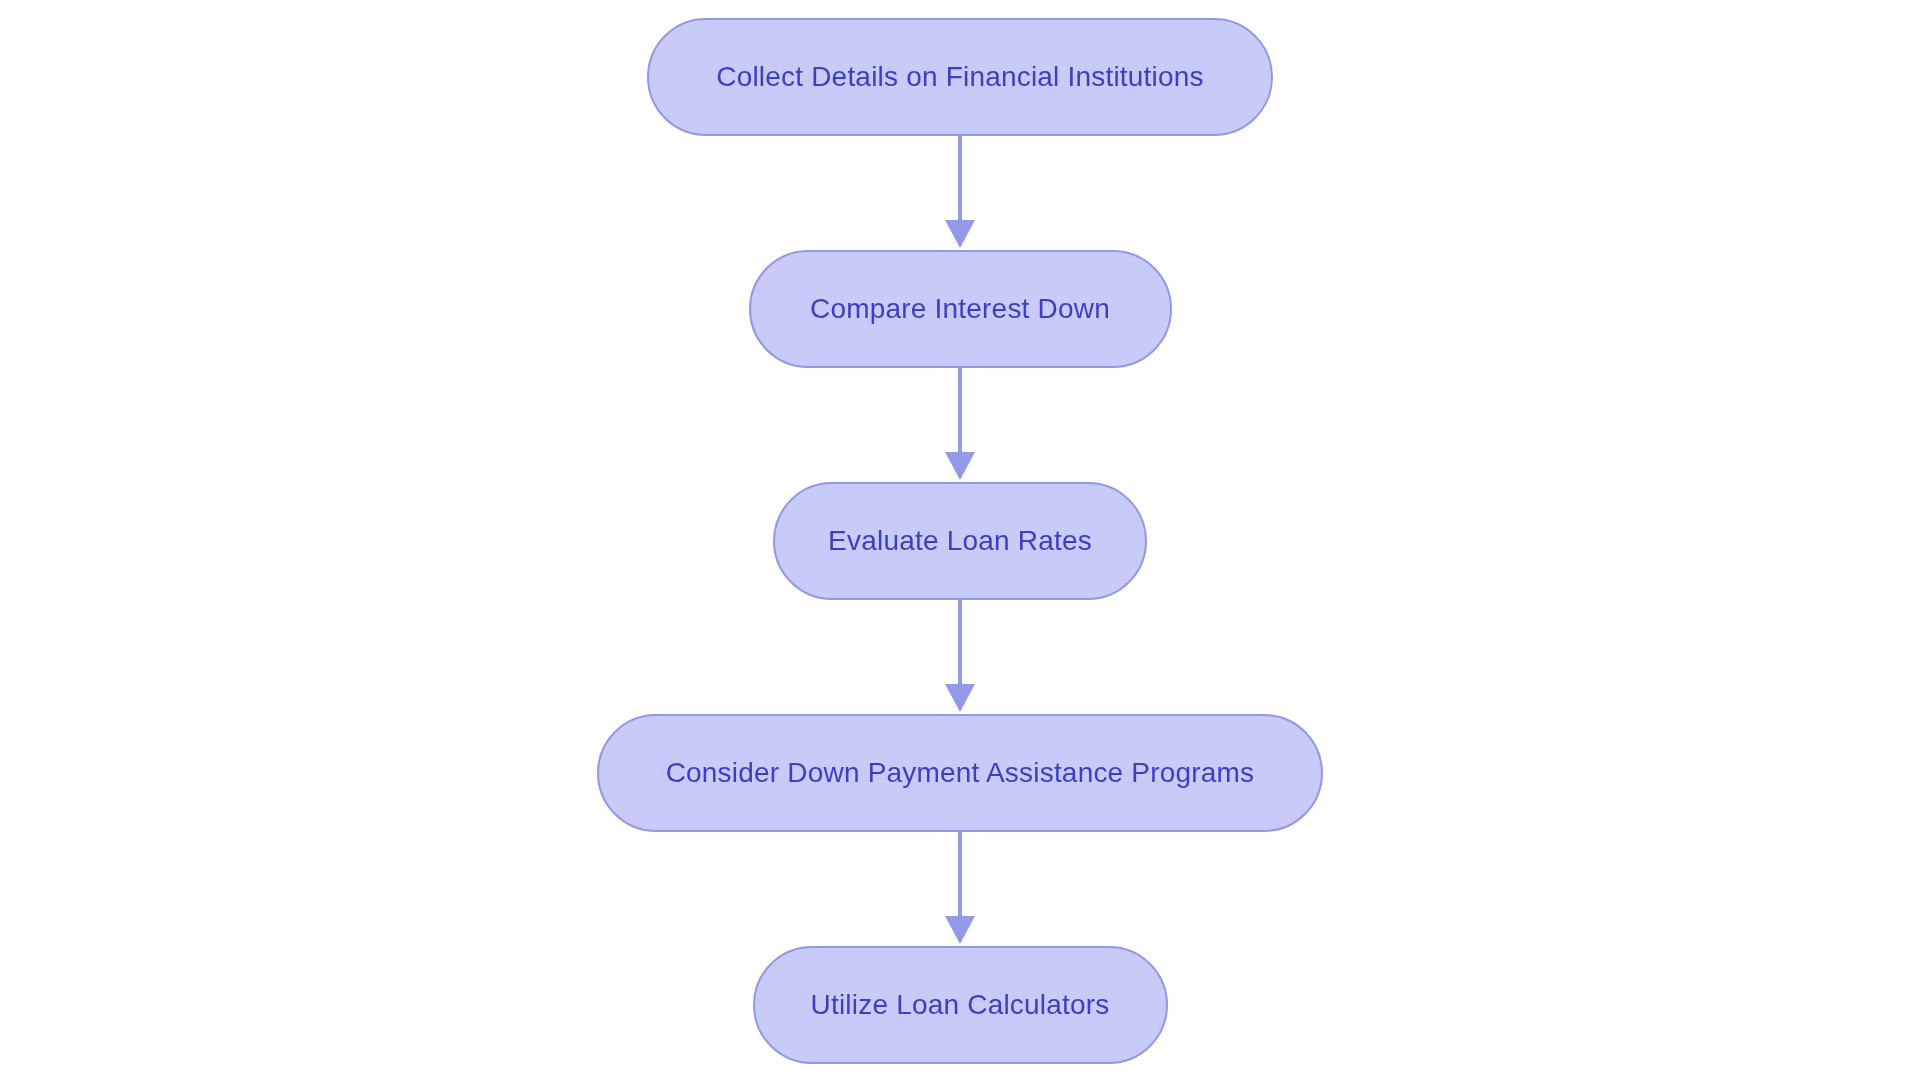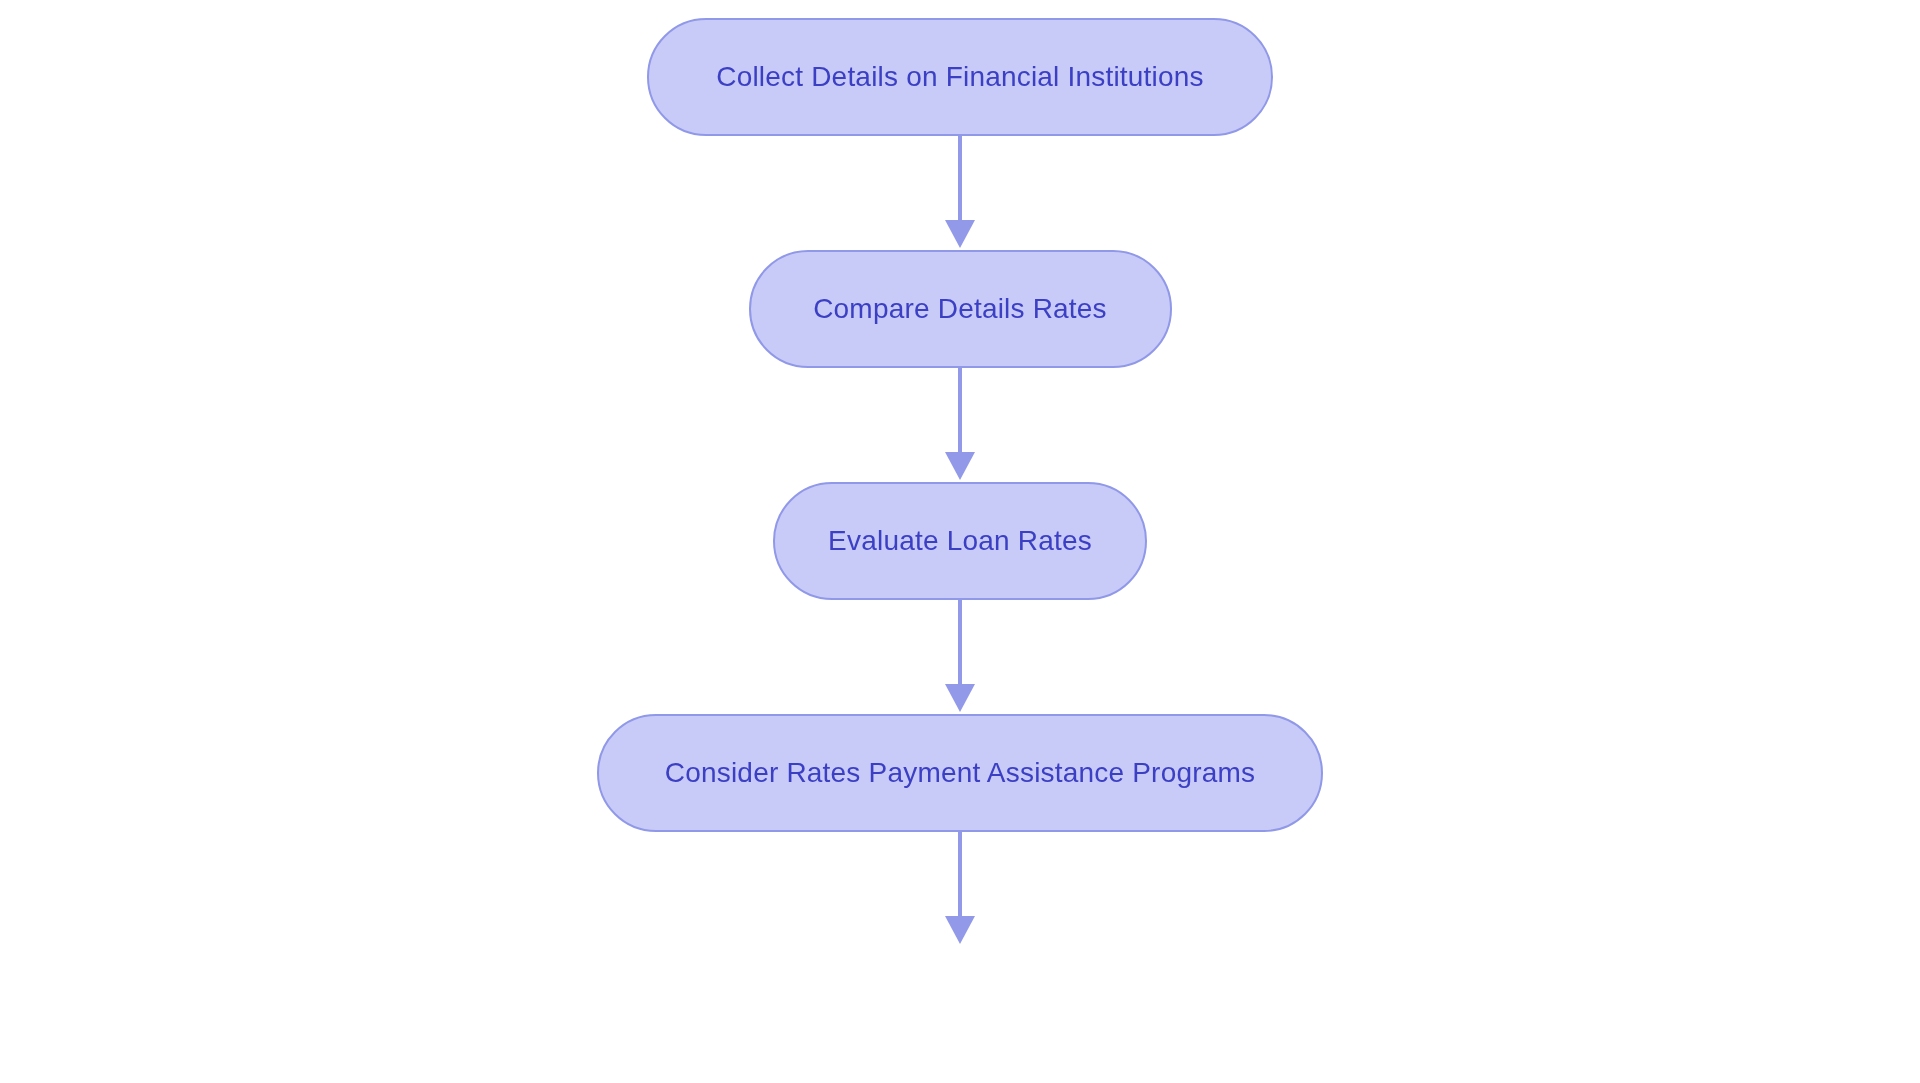--- a/index.html
+++ b/index.html
@@ -74,40 +74,43 @@
   <div class="node n1">
     <span class="node-label">Collect Details on Financial Institutions</span>
   </div>
 
   <div class="arrow">
     <div class="arrow-line"></div>
     <div class="arrow-head"></div>
   </div>
 
   <div class="node n2">
-    <span class="node-label">Compare Details Rates</span>
+    <span class="node-label">Compare Interest Down</span>
   </div>
 
   <div class="arrow">
     <div class="arrow-line"></div>
     <div class="arrow-head"></div>
   </div>
 
   <div class="node n3">
     <span class="node-label">Evaluate Loan Rates</span>
   </div>
 
   <div class="arrow">
     <div class="arrow-line"></div>
     <div class="arrow-head"></div>
   </div>
 
   <div class="node n4">
-    <span class="node-label">Consider Rates Payment Assistance Programs</span>
+    <span class="node-label">Consider Down Payment Assistance Programs</span>
   </div>
 
   <div class="arrow">
     <div class="arrow-line"></div>
     <div class="arrow-head"></div>
   </div>
 
+  <div class="node n5">
+    <span class="node-label">Utilize Loan Calculators</span>
+  </div>
 
 </div>
 
 </body></html>

